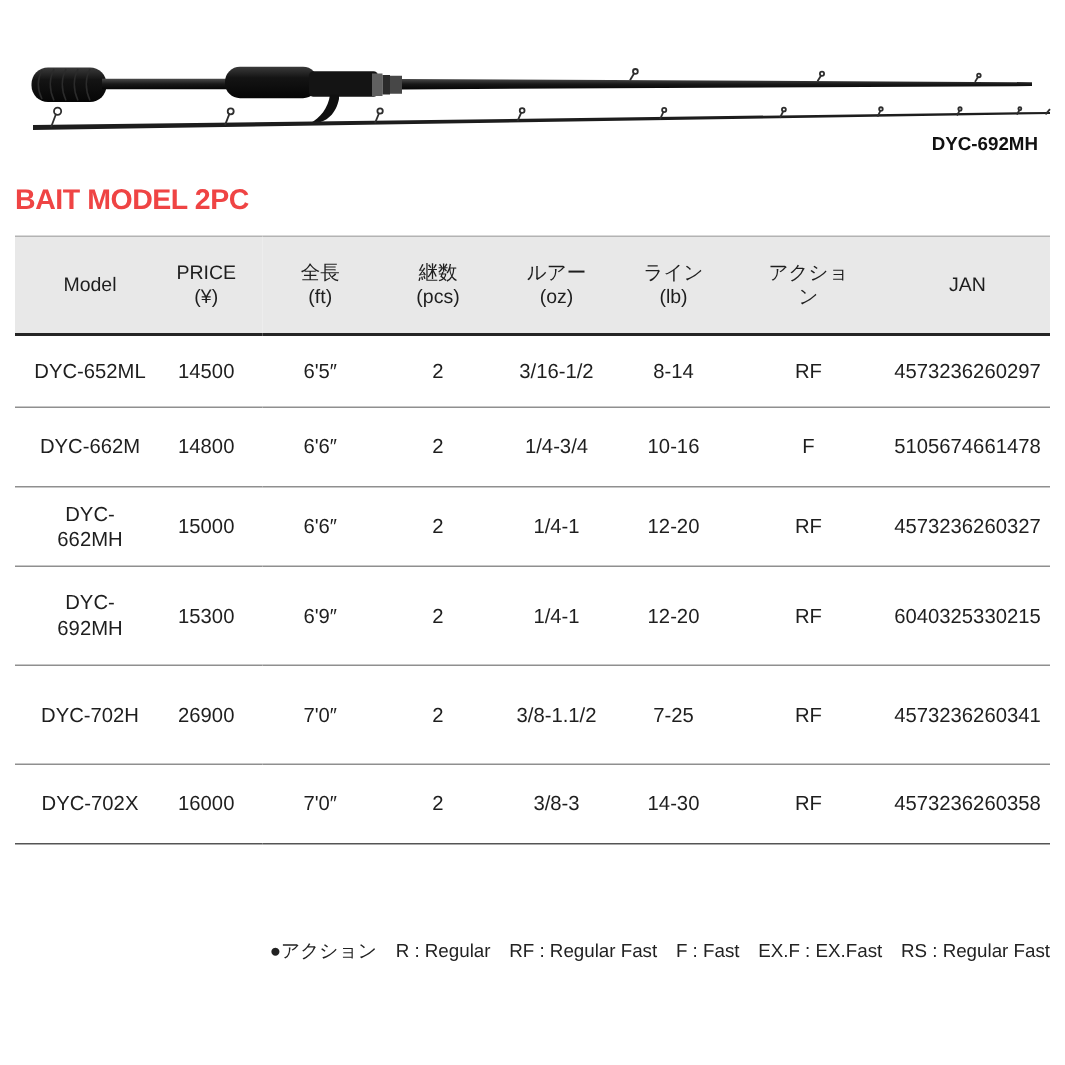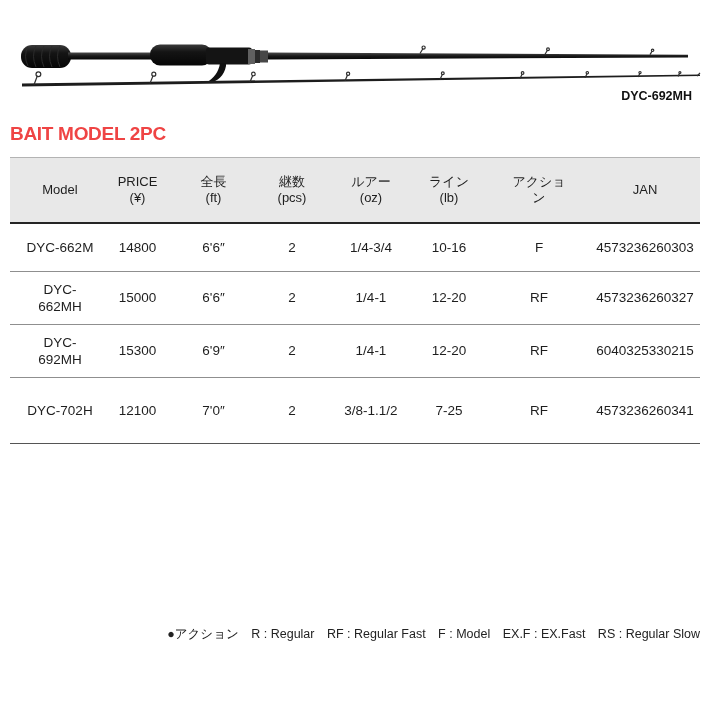--- a/index.html
+++ b/index.html
@@ -140,28 +140,38 @@
 (oz)</th>
             <th class="col-line">ライン
 (lb)</th>
             <th class="col-action">アクショ
 ン</th>
             <th class="col-jan">JAN</th>
           </tr>
       </thead>
       <tbody>
           <tr>
+            <td class="col-model">DYC-652ML</td>
+            <td class="col-price">14500</td>
+            <td class="col-length">6'5″</td>
+            <td class="col-pieces">2</td>
+            <td class="col-lure">3/16-1/2</td>
+            <td class="col-line">8-14</td>
+            <td class="col-action">RF</td>
+            <td class="col-jan">4573236260297</td>
+          </tr>
+          <tr>
             <td class="col-model">DYC-662M</td>
             <td class="col-price">14800</td>
             <td class="col-length">6'6″</td>
             <td class="col-pieces">2</td>
             <td class="col-lure">1/4-3/4</td>
             <td class="col-line">10-16</td>
             <td class="col-action">F</td>
-            <td class="col-jan">4573236260303</td>
+            <td class="col-jan">5105674661478</td>
           </tr>
           <tr>
             <td class="col-model">DYC-
 662MH</td>
             <td class="col-price">15000</td>
             <td class="col-length">6'6″</td>
             <td class="col-pieces">2</td>
             <td class="col-lure">1/4-1</td>
             <td class="col-line">12-20</td>
             <td class="col-action">RF</td>
@@ -173,29 +183,39 @@
             <td class="col-price">15300</td>
             <td class="col-length">6'9″</td>
             <td class="col-pieces">2</td>
             <td class="col-lure">1/4-1</td>
             <td class="col-line">12-20</td>
             <td class="col-action">RF</td>
             <td class="col-jan">6040325330215</td>
           </tr>
           <tr>
             <td class="col-model">DYC-702H</td>
-            <td class="col-price">12100</td>
+            <td class="col-price">26900</td>
             <td class="col-length">7'0″</td>
             <td class="col-pieces">2</td>
             <td class="col-lure">3/8-1.1/2</td>
             <td class="col-line">7-25</td>
             <td class="col-action">RF</td>
             <td class="col-jan">4573236260341</td>
+          </tr>
+          <tr>
+            <td class="col-model">DYC-702X</td>
+            <td class="col-price">16000</td>
+            <td class="col-length">7'0″</td>
+            <td class="col-pieces">2</td>
+            <td class="col-lure">3/8-3</td>
+            <td class="col-line">14-30</td>
+            <td class="col-action">RF</td>
+            <td class="col-jan">4573236260358</td>
           </tr>
         </tbody>
     </table>
   </div>
 
   <div class="notes">
-    <div>●アクション　R : Regular　RF : Regular Fast　F : Model　EX.F : EX.Fast　RS : Regular Slow</div>
+    <div>●アクション　R : Regular　RF : Regular Fast　F : Fast　EX.F : EX.Fast　RS : Regular Fast</div>
   </div>
 
 </div>
 
 </body></html>

